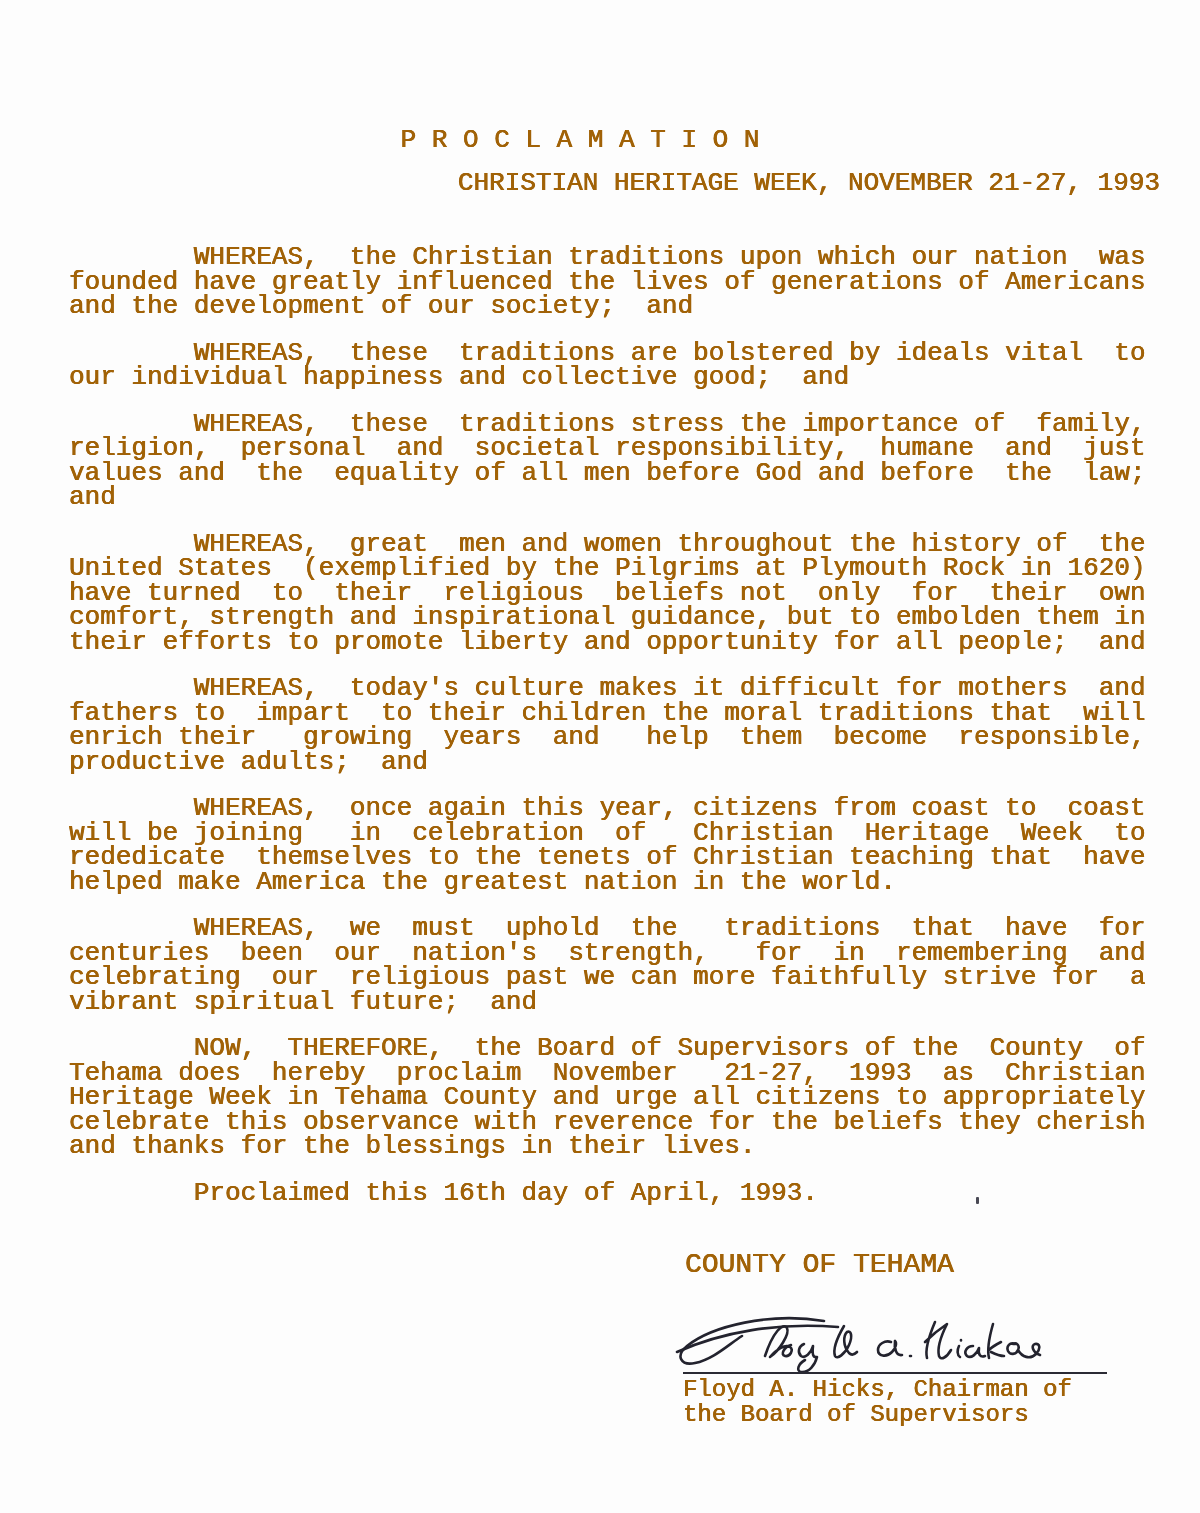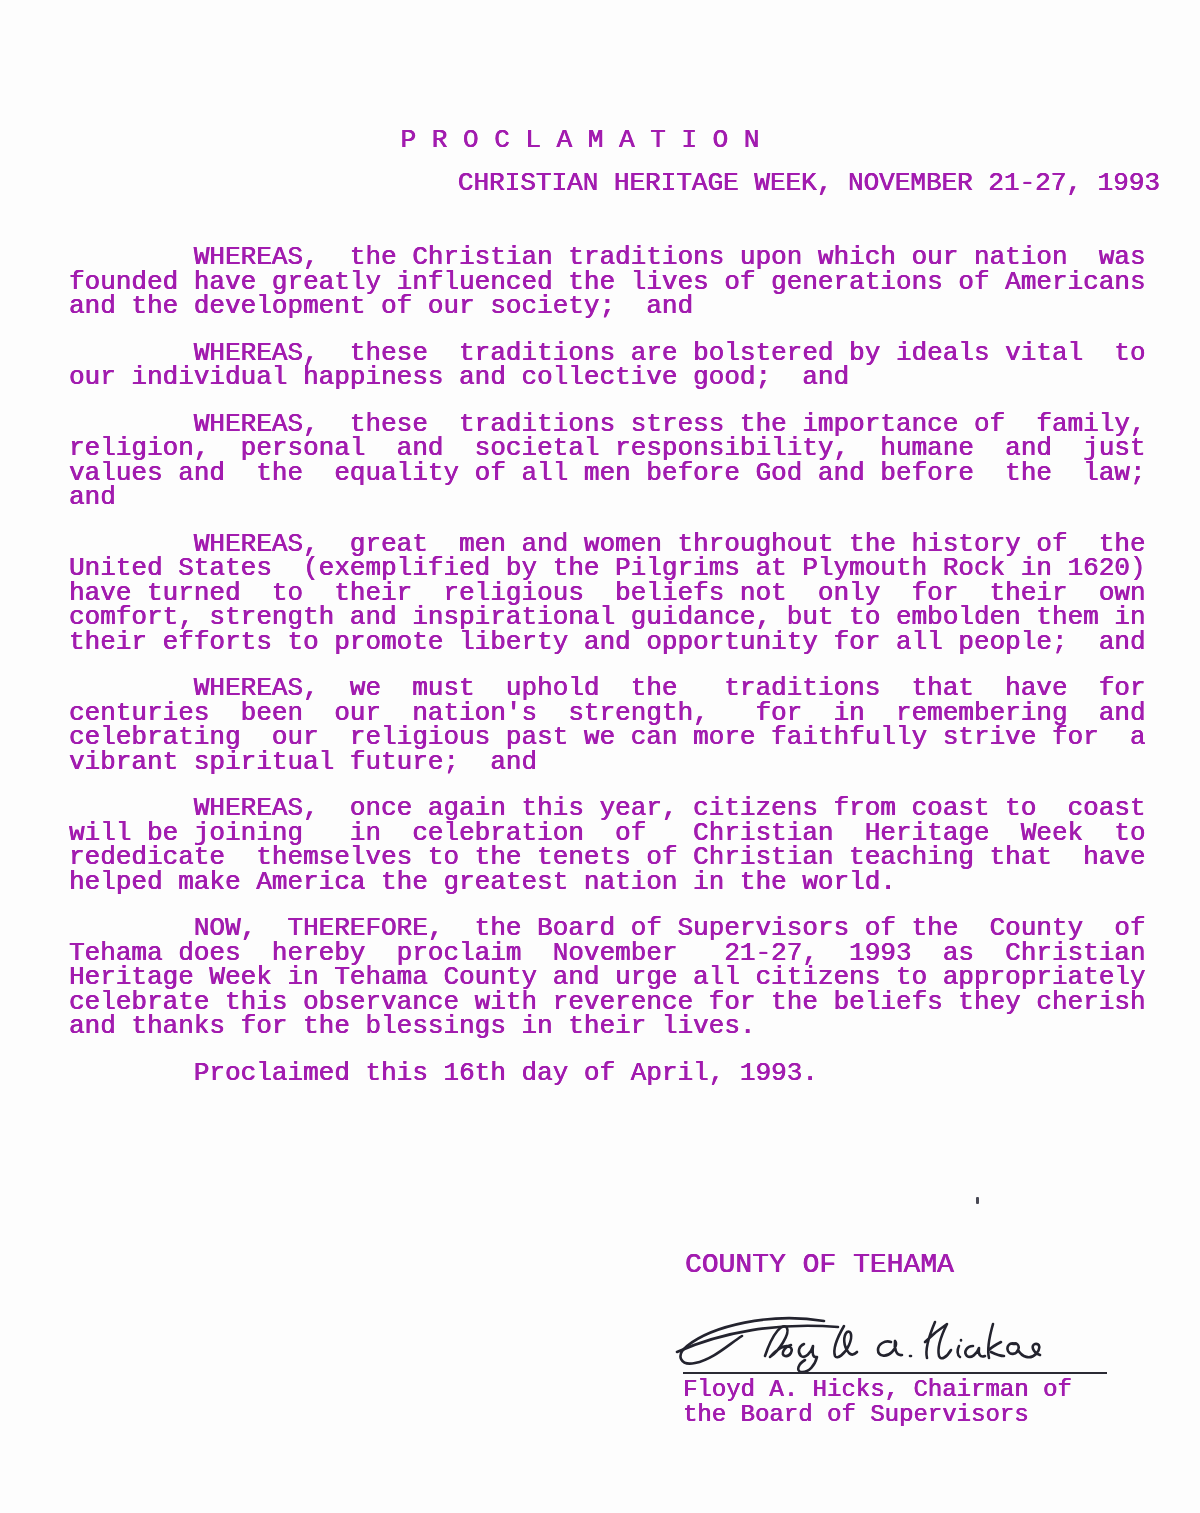--- a/index.html
+++ b/index.html
@@ -3,21 +3,21 @@
 <meta charset="utf-8">
 <style>
   html, body { margin: 0; padding: 0; background: #e9e9e9; }
   .page {
     position: relative;
     width: 1200px;
     height: 1513px;
     background: #fdfdfd;
     overflow: hidden;
     font-family: "Liberation Mono", "DejaVu Sans Mono", monospace;
-    color: #a21caf;
+    color: #a16207;
     text-shadow: 0.4px 0 currentColor, -0.3px 0 currentColor;
   }
   .doc-title {
     position: absolute;
     top: 128px;
     left: 0;
     width: 1160px;
     text-align: center;
     font-size: 26px;
     line-height: 24.5px;
@@ -122,28 +122,32 @@
 our individual happiness and collective good;  and</pre>
     <pre class="para">        WHEREAS,  these  traditions stress the importance of  family,
 religion,  personal  and  societal responsibility,  humane  and  just
 values and  the  equality of all men before God and before  the  law;
 and</pre>
     <pre class="para">        WHEREAS,  great  men and women throughout the history of  the
 United States  (exemplified by the Pilgrims at Plymouth Rock in 1620)
 have turned  to  their  religious  beliefs not  only  for  their  own
 comfort, strength and inspirational guidance, but to embolden them in
 their efforts to promote liberty and opportunity for all people;  and</pre>
+    <pre class="para">        WHEREAS,  today's culture makes it difficult for mothers  and
+fathers to  impart  to their children the moral traditions that  will
+enrich their   growing  years  and   help  them  become  responsible,
+productive adults;  and</pre>
+    <pre class="para">        WHEREAS,  once again this year, citizens from coast to  coast
+will be joining   in  celebration  of   Christian  Heritage  Week  to
+rededicate  themselves to the tenets of Christian teaching that  have
+helped make America the greatest nation in the world.</pre>
     <pre class="para">        WHEREAS,  we  must  uphold  the   traditions  that  have  for
 centuries  been  our  nation's  strength,   for  in  remembering  and
 celebrating  our  religious past we can more faithfully strive for  a
 vibrant spiritual future;  and</pre>
-    <pre class="para">        WHEREAS,  once again this year, citizens from coast to  coast
-will be joining   in  celebration  of   Christian  Heritage  Week  to
-rededicate  themselves to the tenets of Christian teaching that  have
-helped make America the greatest nation in the world.</pre>
     <pre class="para">        NOW,  THEREFORE,  the Board of Supervisors of the  County  of
 Tehama does  hereby  proclaim  November   21-27,  1993  as  Christian
 Heritage Week in Tehama County and urge all citizens to appropriately
 celebrate this observance with reverence for the beliefs they cherish
 and thanks for the blessings in their lives.</pre>
     <pre class="para">        Proclaimed this 16th day of April, 1993.</pre>
   </div>
 
   <div class="sig-block">
     <div class="sig-org">COUNTY OF TEHAMA</div>

